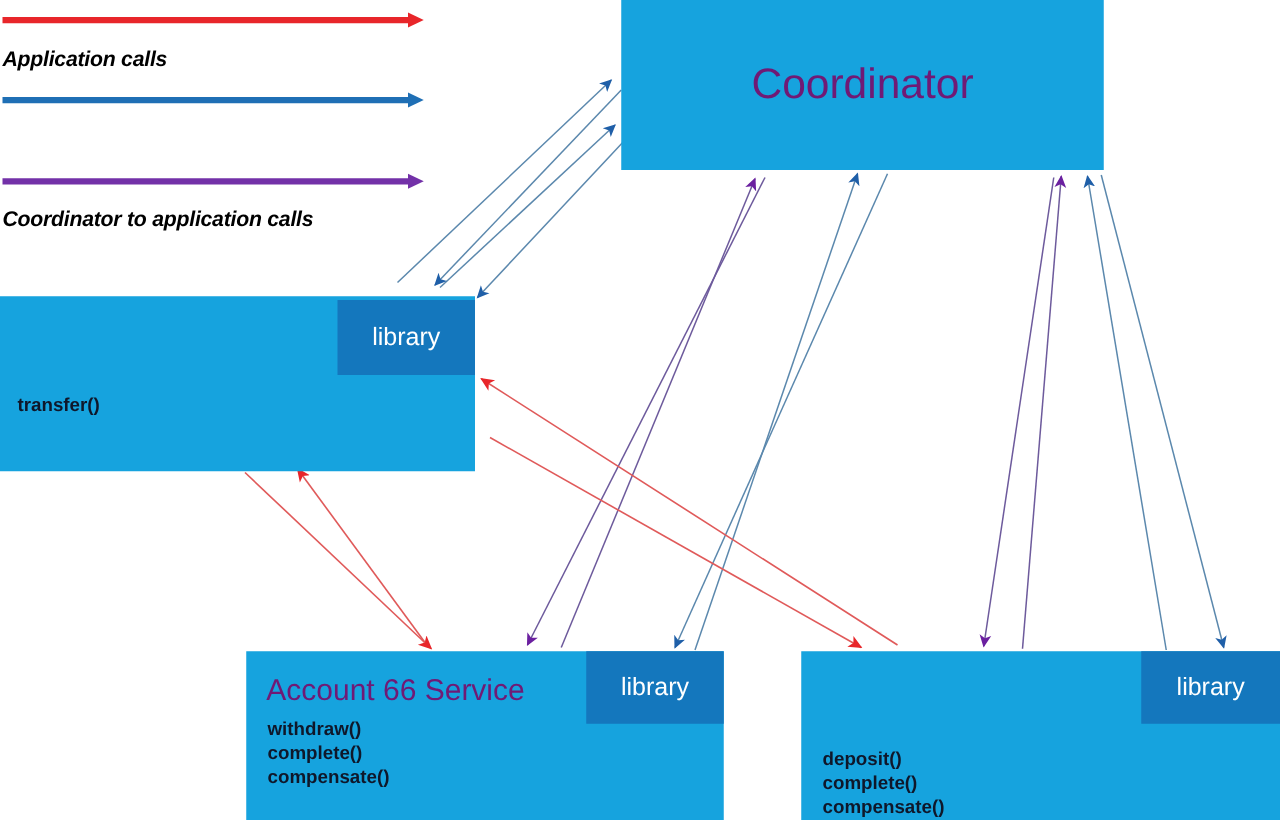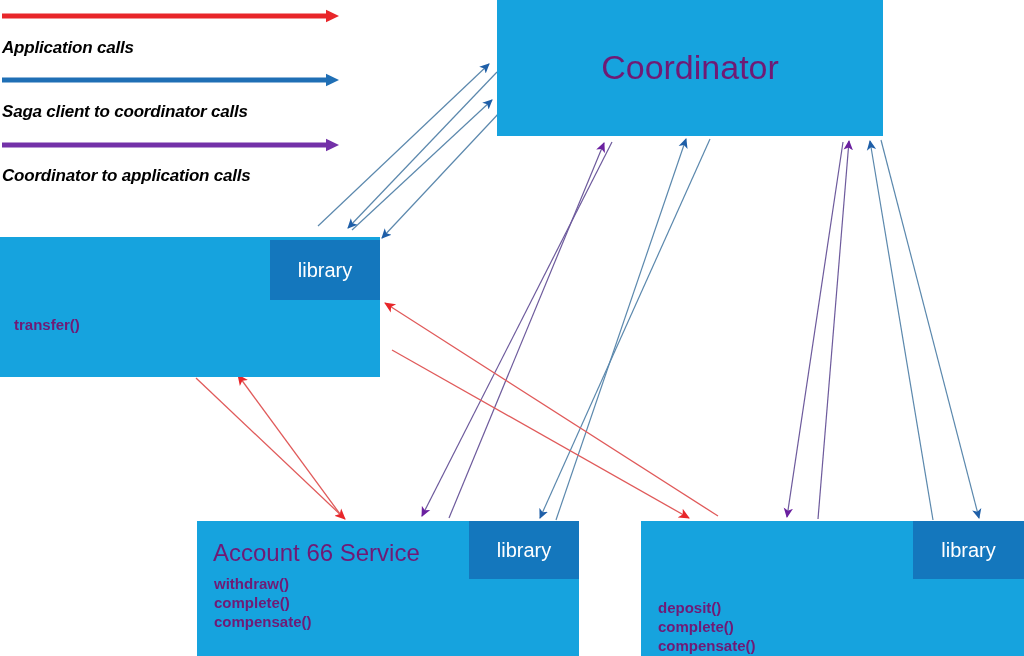--- a/index.html
+++ b/index.html
@@ -17,21 +17,21 @@
   .legend-line{position:absolute;left:0;top:0;width:348px;height:30px;}
   .legend-label{position:absolute;left:2px;font-style:italic;font-weight:bold;
                 font-size:17px;color:#000000;white-space:nowrap;letter-spacing:-0.2px;}
 
   
   .box{position:absolute;z-index:2;box-sizing:border-box;}
   .svc{background:#16a3de;}
   .lib{background:#1477bd;}
 
   .svc-title{color:#701a75;font-size:24px;line-height:26px;font-weight:400;}
-  .svc-ops{color:#701a75;font-size:15px;line-height:19px;font-weight:bold;}
+  .svc-ops{color:#0f172a;font-size:15px;line-height:19px;font-weight:bold;}
   .lib-label{color:#ffffff;font-size:20px;line-height:22px;text-align:center;}
 
   #coordinator{left:497px;top:-2px;width:386px;height:138px;
                display:flex;align-items:center;justify-content:center;}
   #coordinator .svc-title{font-size:34px;}
 
   #transfer-service{left:-2px;top:237px;width:382px;height:140px;}
   #transfer-service .svc-title{position:absolute;left:14px;top:46px;}
   #transfer-service .svc-ops{position:absolute;left:16px;top:78px;}
   #transfer-library{left:270px;top:240px;width:110px;height:60px;
@@ -118,21 +118,20 @@
 
     <div class="legend-row" style="top:68px;">
       <svg class="legend-line" viewBox="0 0 348 30">
         <defs>
             <marker id="lg-blue" markerWidth="14" markerHeight="14" refX="4" refY="7" orient="auto" markerUnits="userSpaceOnUse">
           <path d="M0,0.8 L13,7 L0,13.2 Z" fill="#1f6fb5"></path>
             </marker>
           </defs>
         <line x1="2" y1="12" x2="330" y2="12" stroke="#1f6fb5" stroke-width="5" marker-end="url(#lg-blue)"></line>
       </svg>
-      <div class="legend-label" style="top:34px;">Saga client to coordinator calls</div>
     </div>
 
     <div class="legend-row" style="top:133px;">
       <svg class="legend-line" viewBox="0 0 348 30">
         <defs>
             <marker id="lg-purple" markerWidth="14" markerHeight="14" refX="4" refY="7" orient="auto" markerUnits="userSpaceOnUse">
           <path d="M0,0.8 L13,7 L0,13.2 Z" fill="#7331a8"></path>
             </marker>
           </defs>
         <line x1="2" y1="12" x2="330" y2="12" stroke="#7331a8" stroke-width="5" marker-end="url(#lg-purple)"></line>

